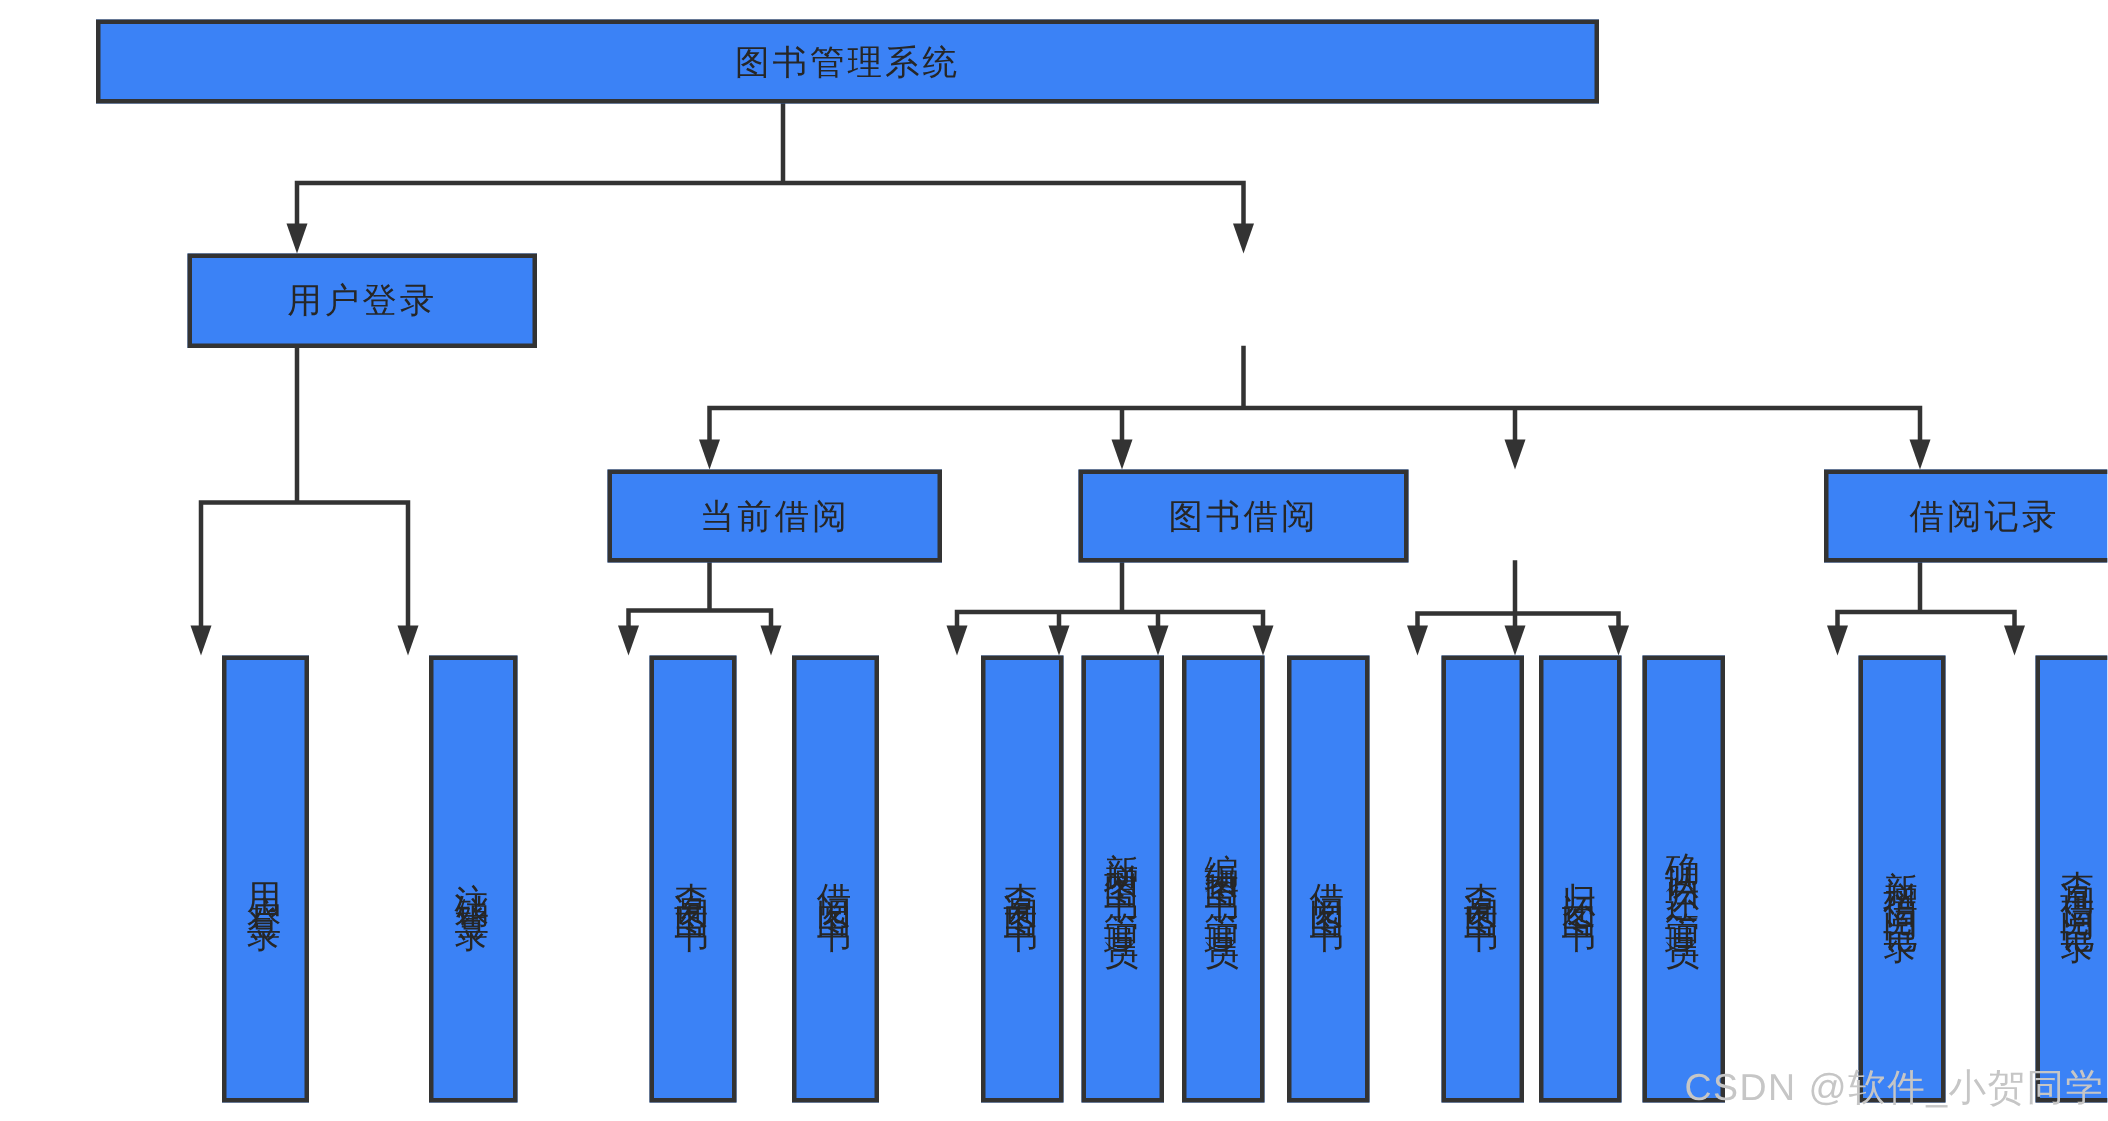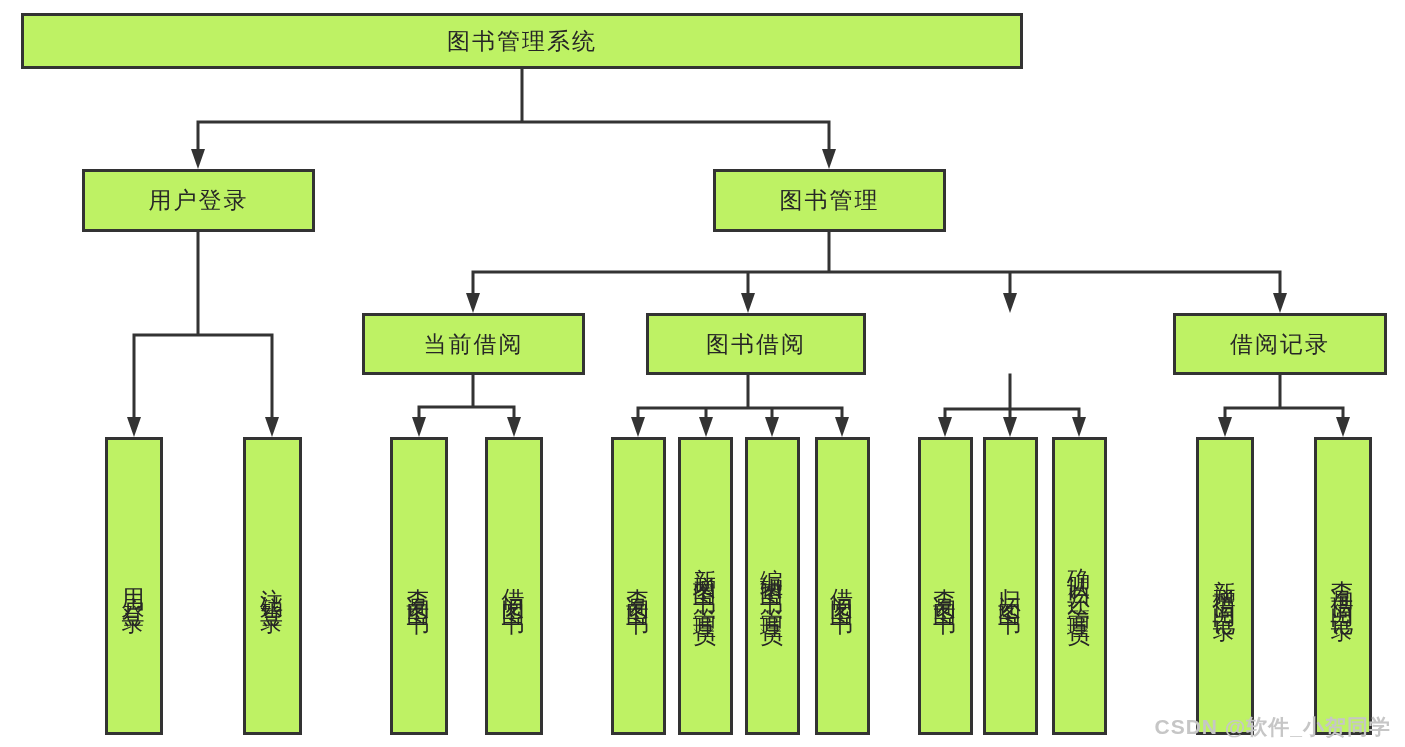--- a/index.html
+++ b/index.html
@@ -1,24 +1,24 @@
 <!DOCTYPE html>
 <html><head>
 <meta charset="utf-8">
 <style>
   html,body{margin:0;padding:0;background:#ffffff;}
   body{font-family:"Liberation Sans","DejaVu Sans",sans-serif;}
   .canvas{position:relative;width:1405px;height:747px;background:#ffffff;overflow:hidden;}
   .connectors{position:absolute;left:0;top:0;width:1405px;height:747px;z-index:1;}
-  .node{position:absolute;box-sizing:border-box;background:#bef264;border:3px solid #333333;
-        display:flex;align-items:center;justify-content:center;z-index:2;}
+  .node{position:absolute;box-sizing:border-box;background:#3b82f6;border:3px solid #333333;
+        display:flex;align-items:center;justify-content:center;z-index:2;margin-left:43px;}
   .node .lbl{color:#262626;font-size:23px;letter-spacing:2px;white-space:nowrap;}
   .v-node .lbl{writing-mode:vertical-rl;text-orientation:mixed;letter-spacing:8px;}
-  .watermark{position:absolute;right:14px;bottom:6px;z-index:3;color:#c6c6c6;
-             font-size:21px;letter-spacing:1px;white-space:nowrap;font-weight:bold;}
+  .watermark{position:absolute;right:2px;bottom:6px;z-index:3;color:#c6c6c6;
+             font-size:25px;letter-spacing:1px;white-space:nowrap;}
 </style>
 </head>
 <body>
 
 <div class="canvas">
 
   <svg class="connectors" viewBox="0 0 1405 747" xmlns="http://www.w3.org/2000/svg">
     <g stroke="#333333" stroke-width="3" fill="none" stroke-linecap="square">
       <path d="M522 69 V122 M198 122 H829 M198 122 V151 M829 122 V151"></path>
       <path d="M198 232 V335 M134 335 H272 M134 335 V419 M272 335 V419"></path>
@@ -51,28 +51,25 @@
     </g>
   </svg>
 
   <div class="node" style="left:21px;top:13px;width:1002px;height:56px">
     <span class="lbl">图书管理系统</span>
   </div>
 
   <div class="node" style="left:82px;top:169px;width:233px;height:63px">
     <span class="lbl">用户登录</span>
   </div>
-  <div class="node" style="left:713px;top:169px;width:233px;height:63px">
-    <span class="lbl">图书管理</span>
-  </div>
 
   <div class="node" style="left:362px;top:313px;width:223px;height:62px">
     <span class="lbl">当前借阅</span>
   </div>
-  <div class="node" style="left:646px;top:313px;width:220px;height:62px">
+  <div class="node" style="left:676px;top:313px;width:220px;height:62px">
     <span class="lbl">图书借阅</span>
   </div>
   <div class="node" style="left:1173px;top:313px;width:214px;height:62px">
     <span class="lbl">借阅记录</span>
   </div>
 
   <div class="node v-node" style="left:105px;top:437px;width:58px;height:298px">
     <span class="lbl">用户登录</span>
   </div>
   <div class="node v-node" style="left:243px;top:437px;width:59px;height:298px">

